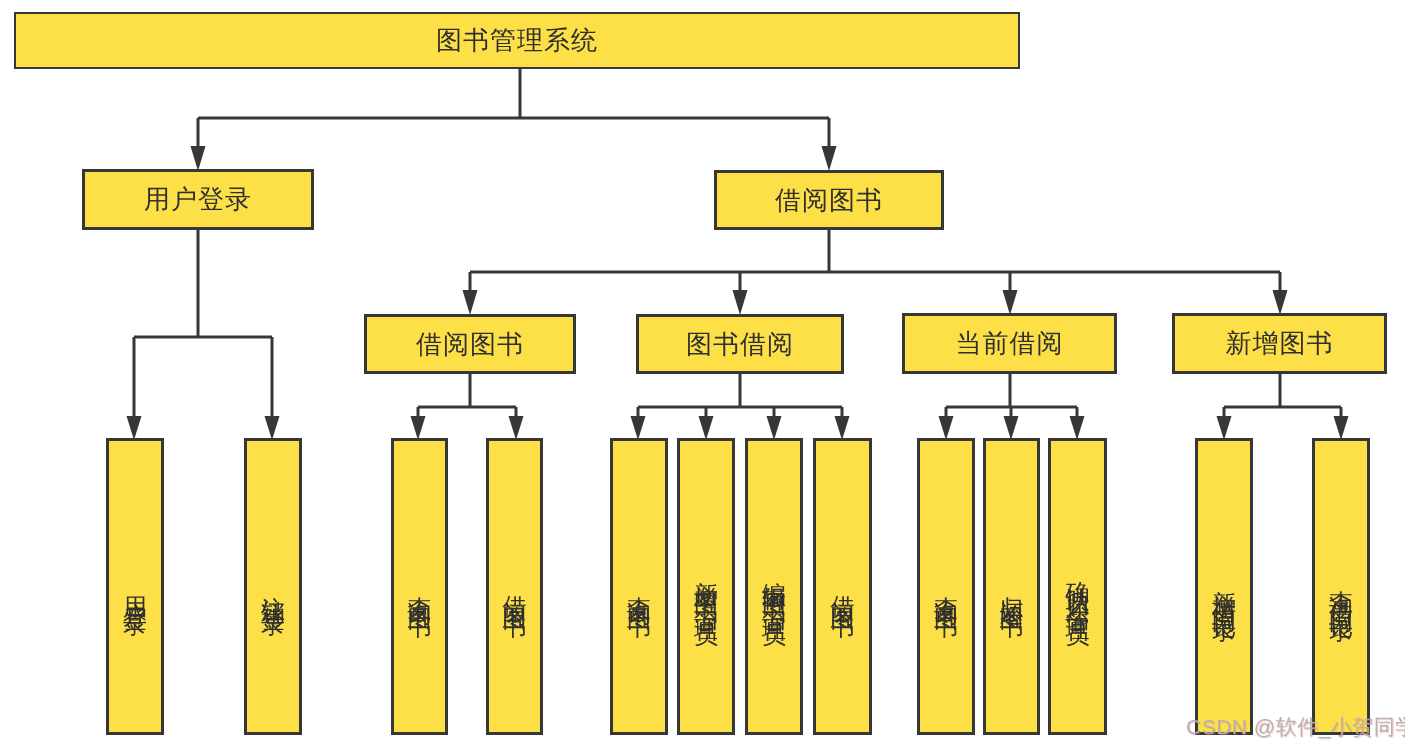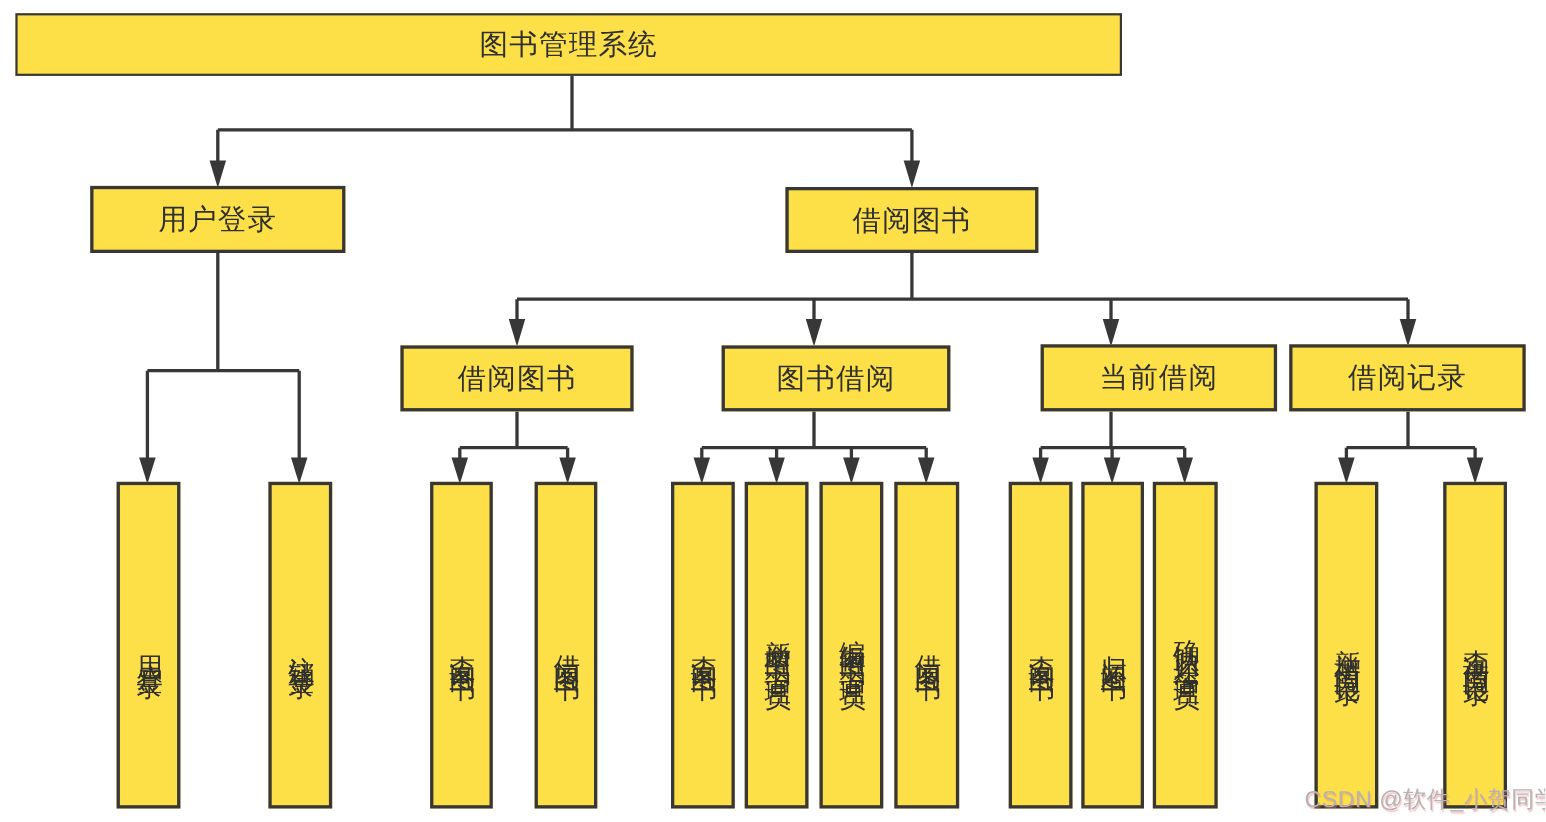--- a/index.html
+++ b/index.html
@@ -112,23 +112,23 @@
       <polygon points="1333.5,416 1348.5,416 1341,440"></polygon>
     </g>
   </svg>
 
   <div class="box h root" style="left:14px; top:12px; width:1006px; height:57px;">图书管理系统</div>
 
   <div class="box h" style="left:82px; top:169px; width:232px; height:61px;">用户登录</div>
   <div class="box h" style="left:714px; top:170px; width:230px; height:60px;">借阅图书</div>
 
   <div class="box h" style="left:364px; top:314px; width:212px; height:60px;">借阅图书</div>
-  <div class="box h" style="left:636px; top:314px; width:208px; height:60px;margin-left:20px;">图书借阅</div>
-  <div class="box h" style="left:902px; top:313px; width:215px; height:61px;margin-left:44px;">当前借阅</div>
-  <div class="box h" style="left:1172px; top:313px; width:215px; height:61px;">借阅记录</div>
+  <div class="box h" style="left:636px; top:314px; width:208px; height:60px;">图书借阅</div>
+  <div class="box h" style="left:902px; top:313px; width:215px; height:61px;">当前借阅</div>
+  <div class="box h" style="left:1172px; top:313px; width:215px; height:61px;">新增图书</div>
 
   <div class="box v" style="left:106px; top:438px; width:58px; height:297px;">用户登录</div>
   <div class="box v" style="left:244px; top:438px; width:58px; height:297px;">注销登录</div>
 
   <div class="box v" style="left:391px; top:438px; width:57px; height:297px;">查询图书</div>
   <div class="box v" style="left:486px; top:438px; width:57px; height:297px;">借阅图书</div>
 
   <div class="box v" style="left:610px; top:438px; width:58px; height:297px;">查询图书</div>
   <div class="box v" style="left:677px; top:438px; width:58px; height:297px;">新增图书（管理员）</div>
   <div class="box v" style="left:745px; top:438px; width:58px; height:297px;">编辑图书（管理员）</div>

